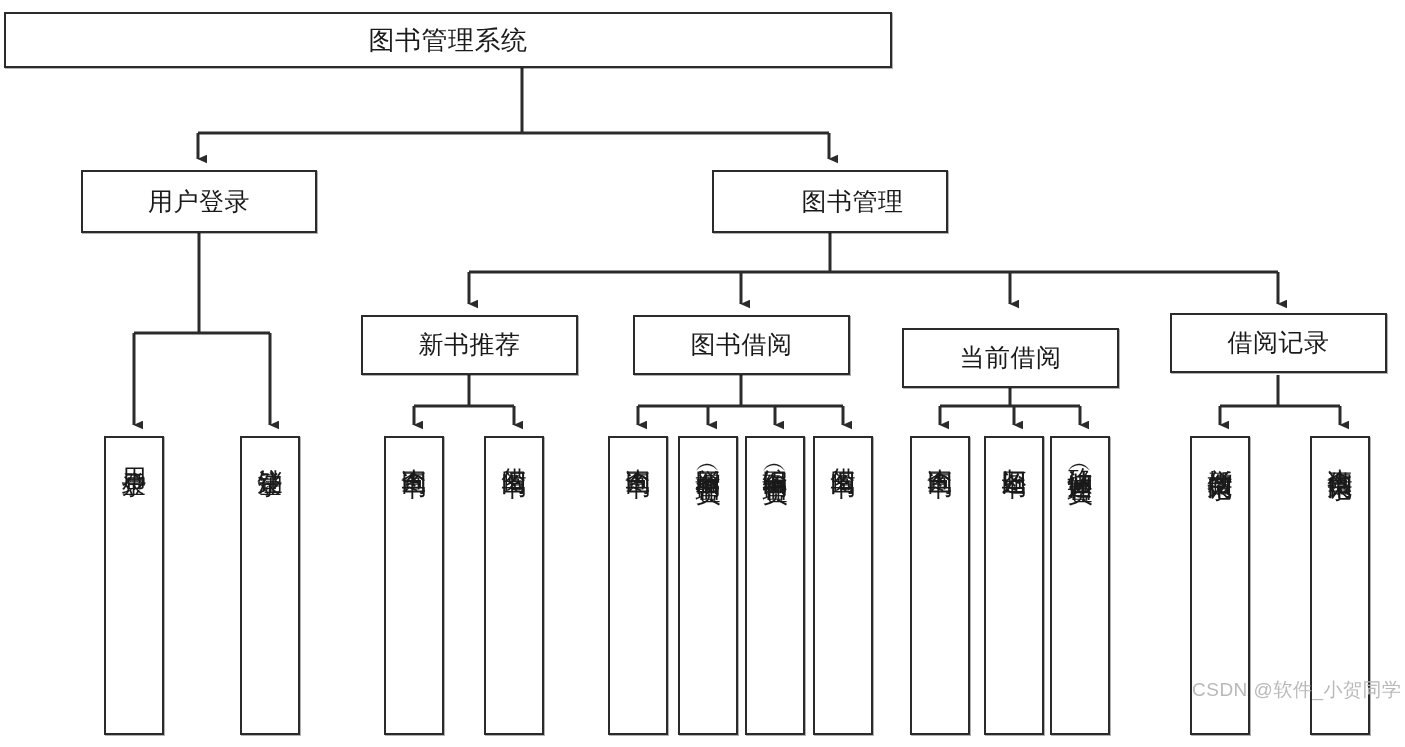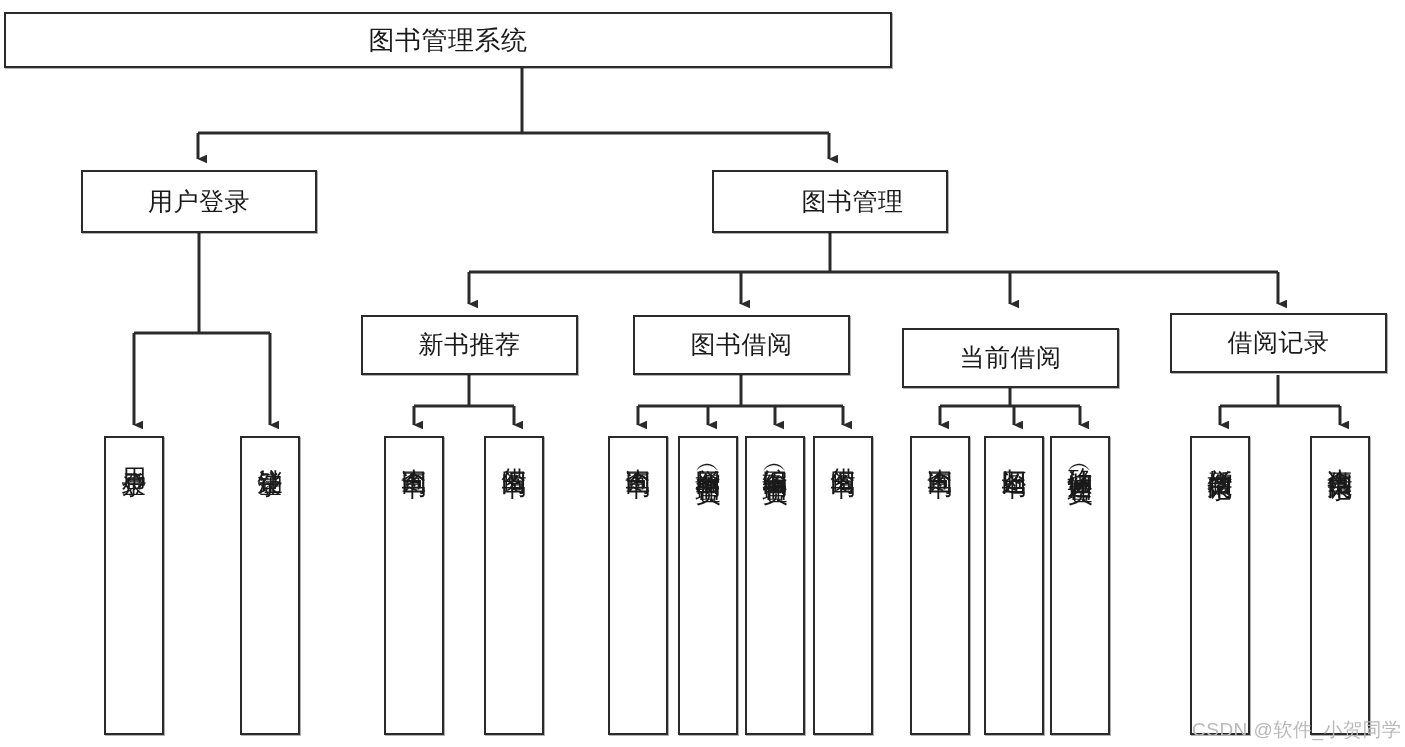--- a/index.html
+++ b/index.html
@@ -181,14 +181,14 @@
     <span class="node-label">确认归还（管理员）</span>
   </div>
 
   <div class="node vertical" style="left: 1190px; top: 436px; width: 60px; height: 299px;">
     <span class="node-label">新增借阅记录</span>
   </div>
   <div class="node vertical" style="left: 1310px; top: 436px; width: 60px; height: 299px;">
     <span class="node-label">查询借阅记录</span>
   </div>
 
-  <div id="watermark" style="left: 1192px; top: 717px;">CSDN @软件_小贺同学</div>
+  <div id="watermark" style="left: 1192px; top: 677px;">CSDN @软件_小贺同学</div>
 </div>
 
 </body></html>

